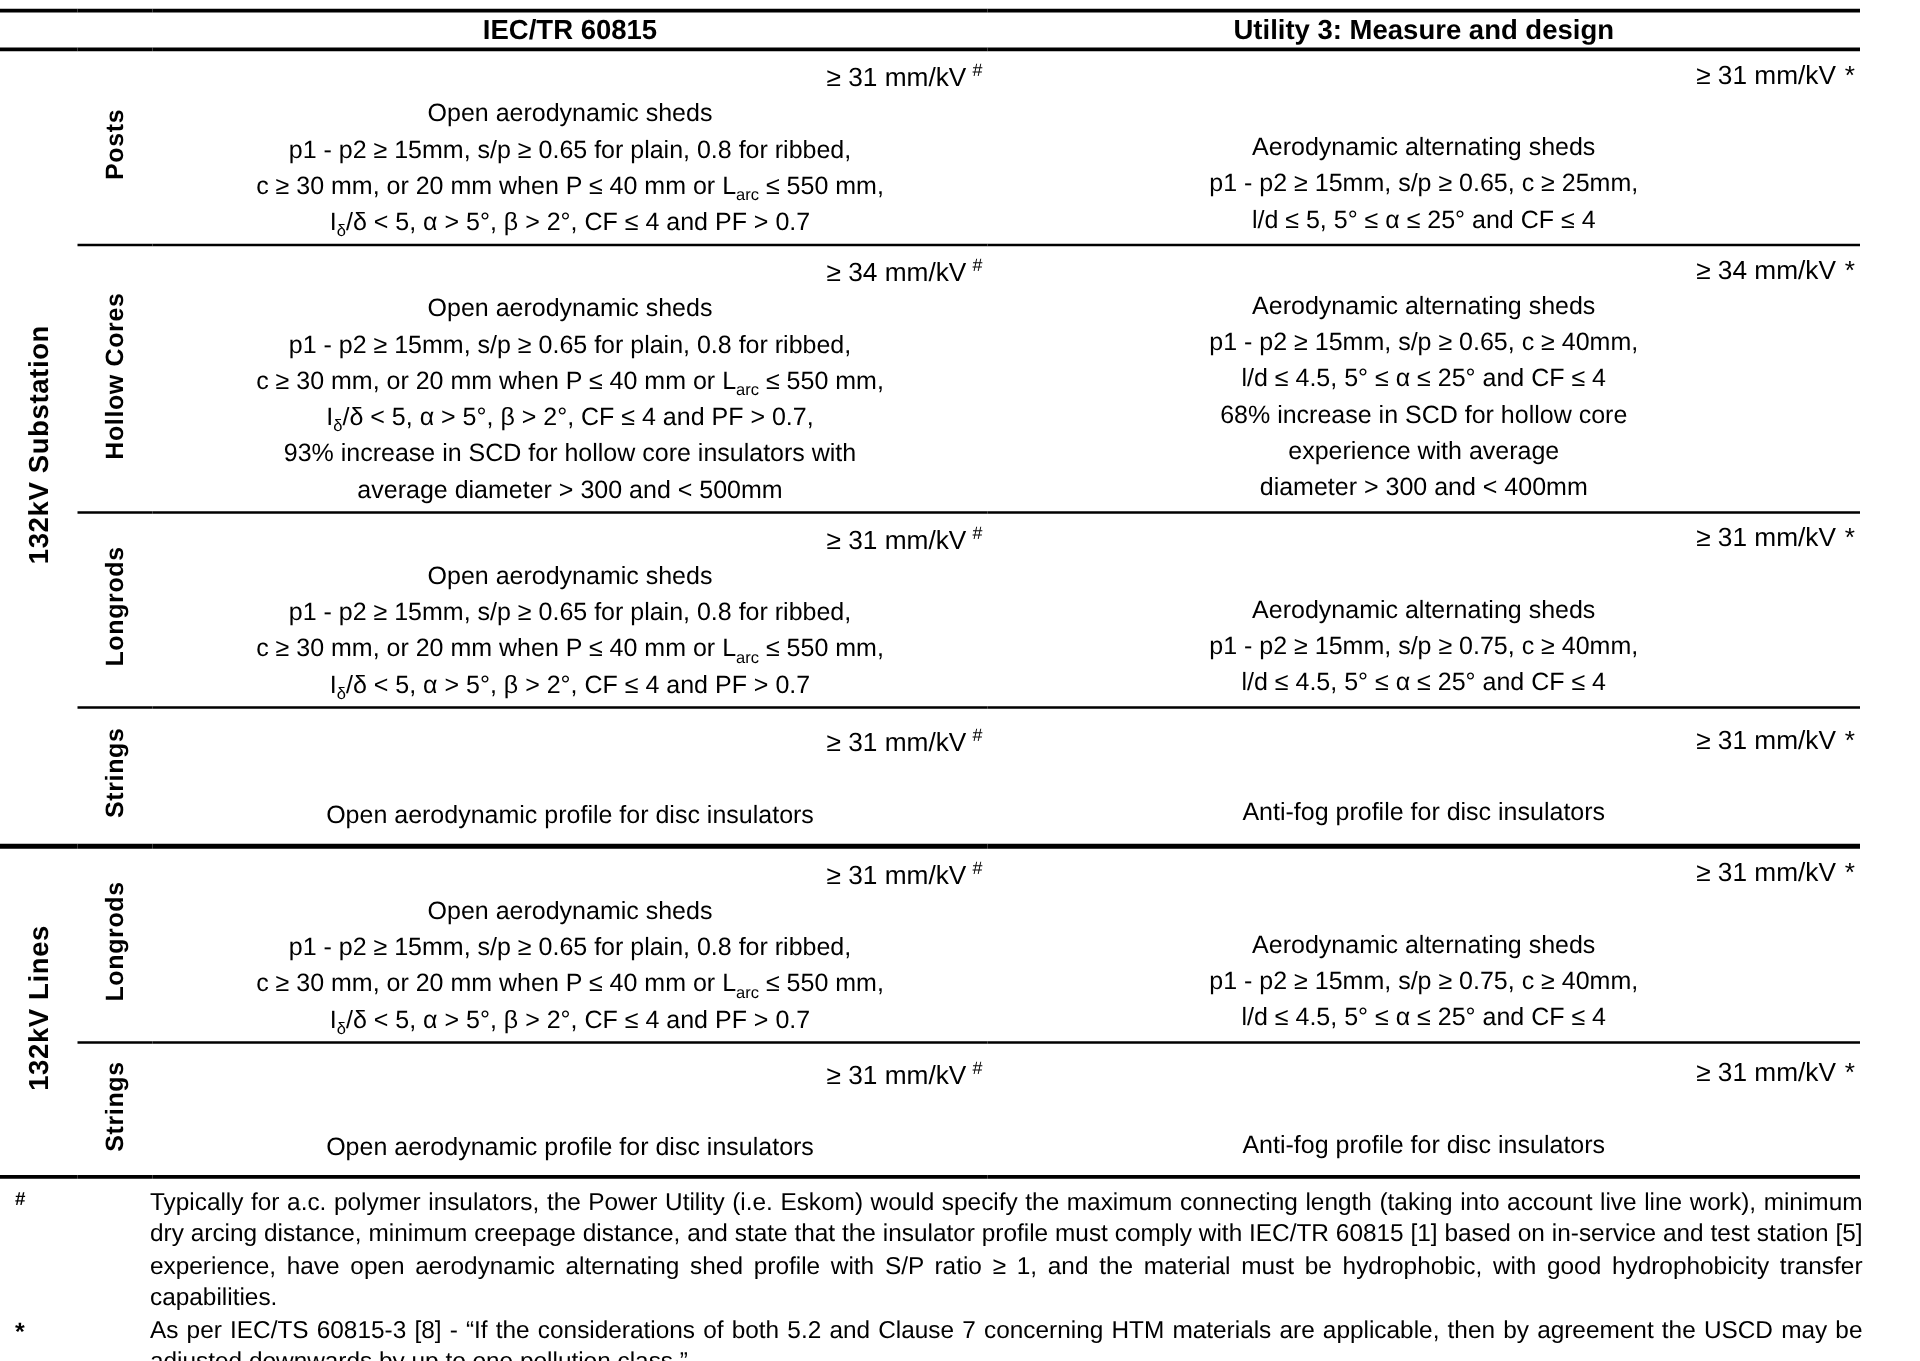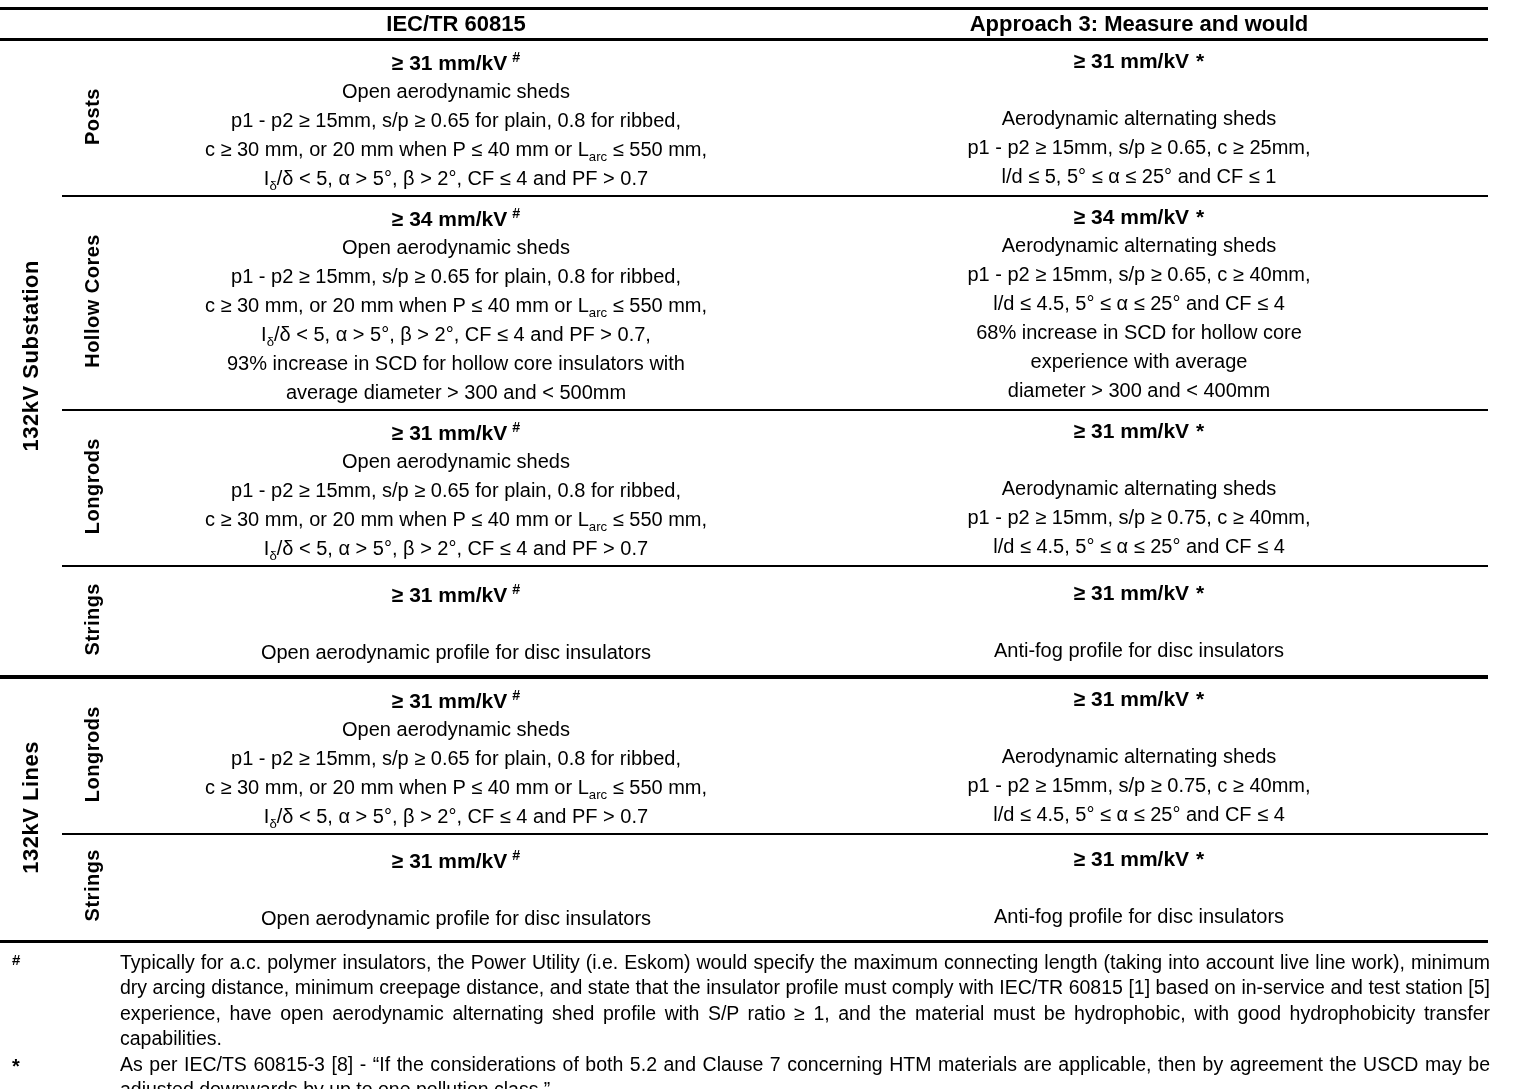--- a/index.html
+++ b/index.html
@@ -56,21 +56,21 @@
     display: inline-block;
     writing-mode: vertical-rl;
     transform: rotate(180deg);
     white-space: nowrap;
     font-weight: bold;
     letter-spacing: 0.5px;
   }
   th.group .vtext  { font-size: 22px; }
   th.rowlbl .vtext { font-size: 20px; }
 
-  .val { font-weight: bold; font-size: 21px; line-height: 29px; }
+  .val { font-weight: normal; font-size: 21px; line-height: 29px; text-align: right; }
   .mk  { font-size: 68%; margin-left: 5px; }          
   .mk-star { font-size: 100%; margin-left: 7px; }     
 
   .lines .line { font-size: 20px; line-height: 29px; white-space: nowrap; }
   .lines .line.blank { white-space: normal; }
   .lines sub { font-size: 66%; line-height: 0; }
 
   
   .footnotes { padding: 7px 46px 0 12px; }
   .fn { display: grid; grid-template-columns: 108px 1fr; }
@@ -93,21 +93,21 @@
     <colgroup>
       <col class="c-group">
         <col class="c-rowlbl">
         <col class="c-iec">
         <col class="c-app">
     </colgroup>
     <thead>
       <tr>
         <td colspan="2"></td>
         <th>IEC/TR 60815</th>
-        <th>Approach 3: Measure and would</th>
+        <th>Utility 3: Measure and design</th>
       </tr>
     </thead>
     <tbody>
 
       <tr class="sep h-posts">
         <th class="group g-sub" rowspan="4">
           <span class="vtext">132kV Substation</span>
         </th>
         <th class="rowlbl">
           <span class="vtext">Posts</span>
@@ -120,21 +120,21 @@
               <div class="line">c ≥ 30 mm, or 20 mm when P ≤ 40 mm or L<sub>arc</sub> ≤ 550 mm,</div>
               <div class="line">I<sub>δ</sub>/δ &lt; 5, α &gt; 5°, β &gt; 2°, CF ≤ 4 and PF &gt; 0.7</div>
             </div>
         </td>
         <td>
           <div class="val"><span>≥ 31 mm/kV</span><span class="mk-star">*</span></div>
           <div class="lines">
               <div class="line blank">&nbsp;</div>
               <div class="line">Aerodynamic alternating sheds</div>
               <div class="line">p1 - p2 ≥ 15mm, s/p ≥ 0.65, c ≥ 25mm,</div>
-              <div class="line">l/d ≤ 5, 5° ≤ α ≤ 25° and CF ≤ 1</div>
+              <div class="line">l/d ≤ 5, 5° ≤ α ≤ 25° and CF ≤ 4</div>
             </div>
         </td>
       </tr>
 
       <tr class="sep h-hollow">
         <th class="rowlbl">
           <span class="vtext">Hollow Cores</span>
         </th>
         <td>
           <div class="val"><span>≥ 34 mm/kV</span><sup class="mk">#</sup></div>

